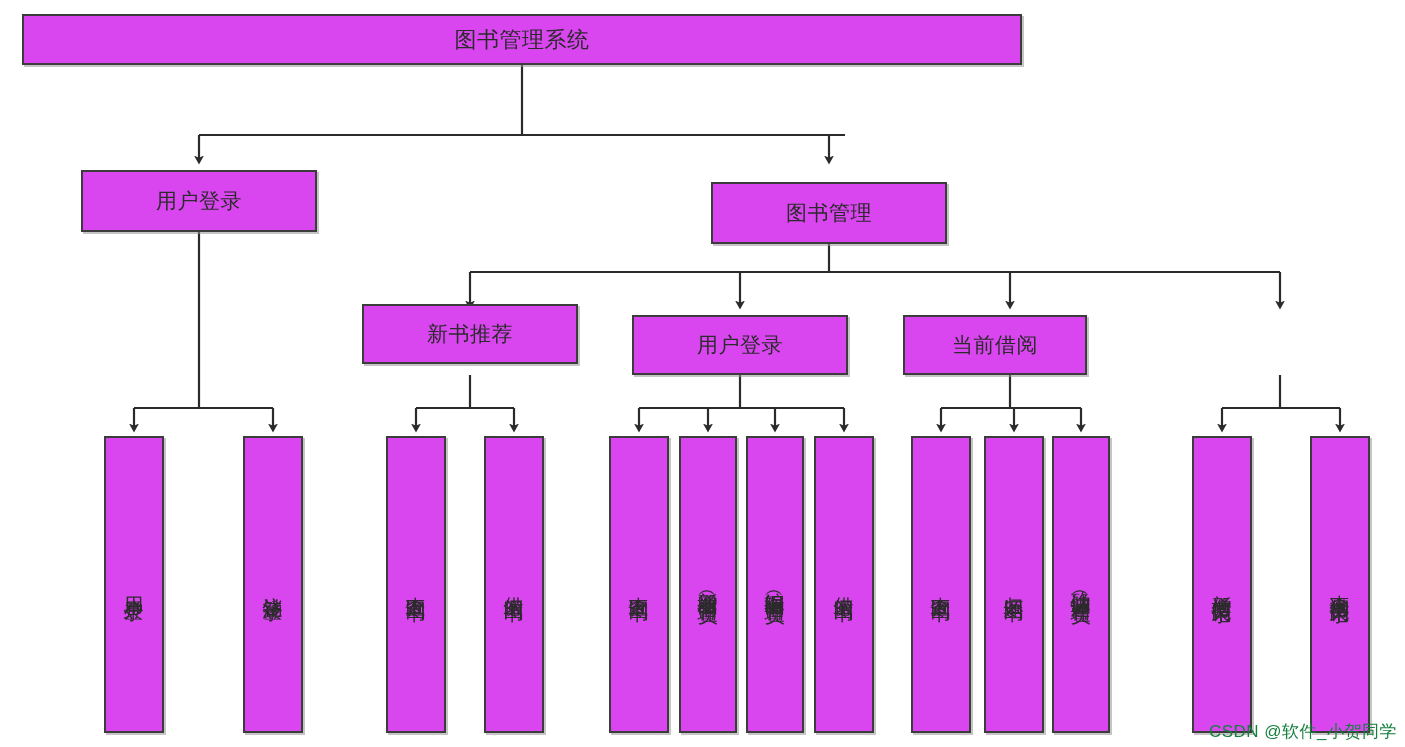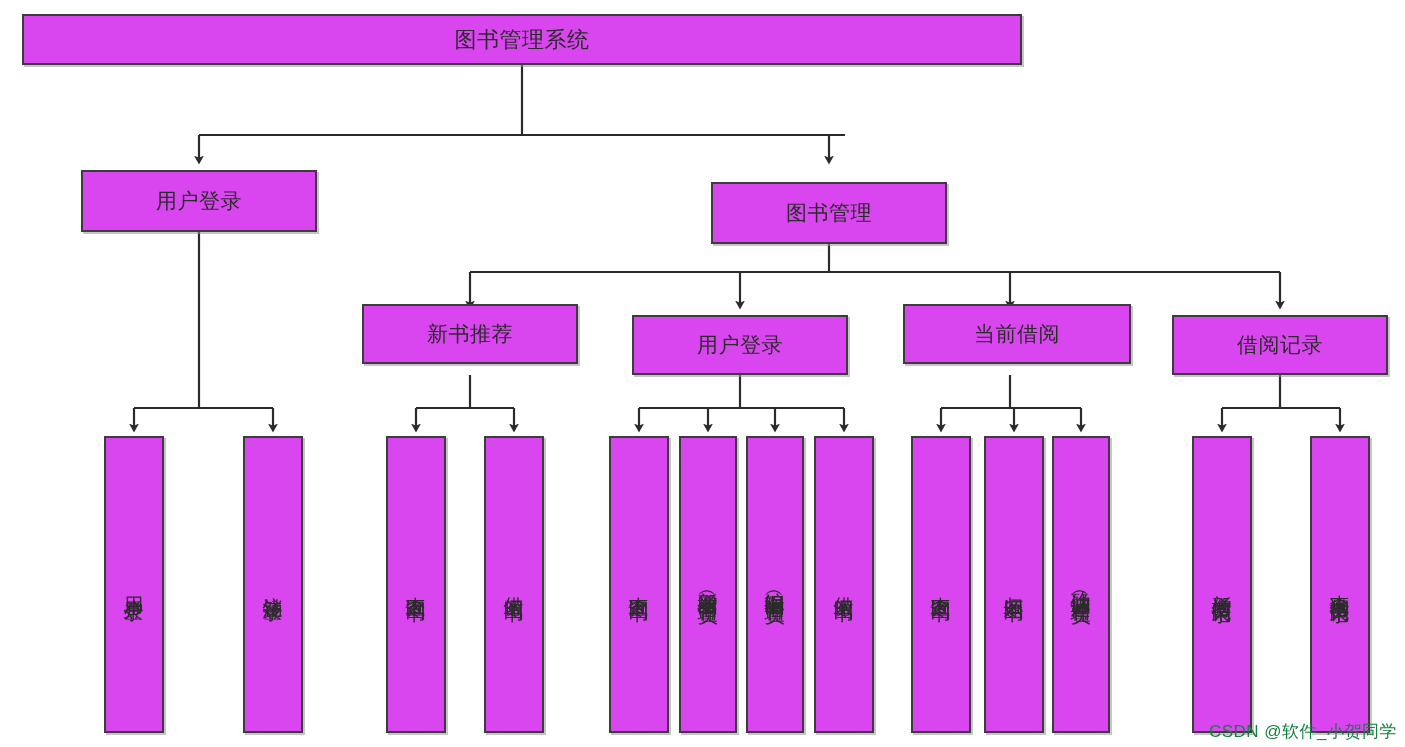--- a/index.html
+++ b/index.html
@@ -133,25 +133,22 @@
   <div class="node" style="left:711px; top:170px; width:236px; height:62px;margin-top:12px;">
     <span class="label">图书管理</span>
   </div>
 
   <div class="node" style="left:362px; top:304px; width:216px; height:60px;align-items:center;">
     <span class="label">新书推荐</span>
   </div>
   <div class="node" style="left:632px; top:315px; width:216px; height:60px;">
     <span class="label">用户登录</span>
   </div>
-  <div class="node" style="left:903px; top:304px; width:228px; height:60px;text-align:right;">
+  <div class="node" style="left:903px; top:315px; width:184px; height:60px;text-align:right;">
     <span class="label">当前借阅</span>
-  </div>
-  <div class="node" style="left:1172px; top:315px; width:216px; height:60px;">
-    <span class="label">借阅记录</span>
   </div>
 
   <div class="node leaf" style="left:104px; top:436px; width:60px; height:297px;">
     <span class="label">用户登录</span>
   </div>
   <div class="node leaf" style="left:243px; top:436px; width:60px; height:297px;">
     <span class="label">注销登录</span>
   </div>
 
   <div class="node leaf" style="left:386px; top:436px; width:60px; height:297px;">

